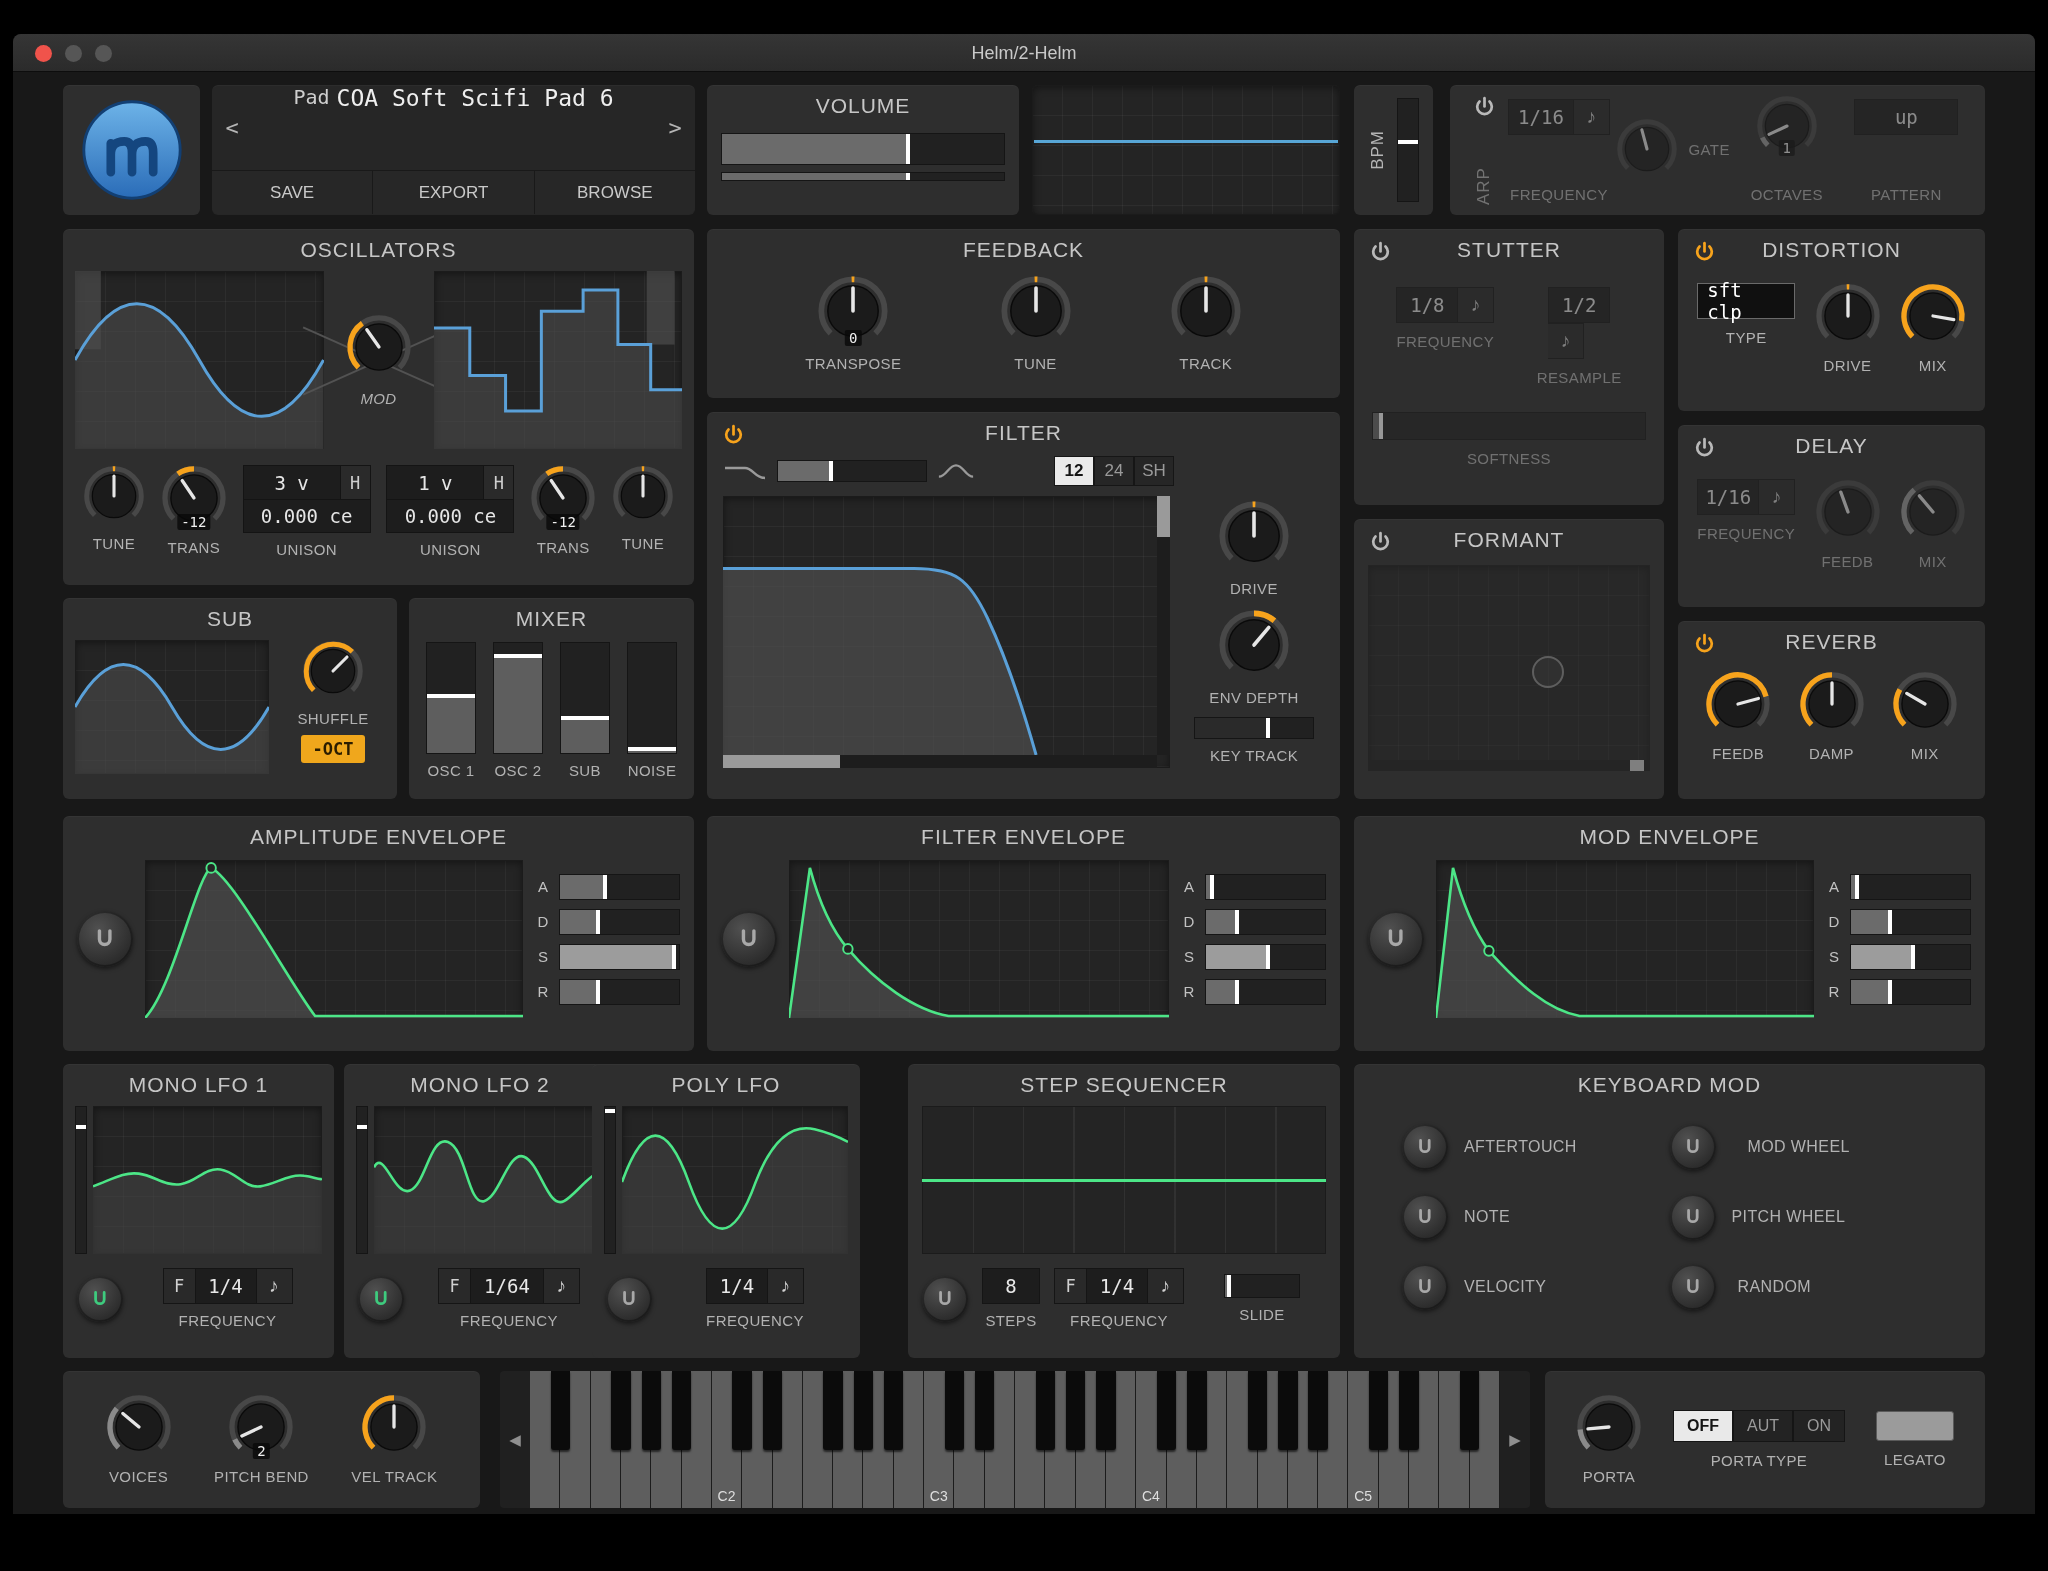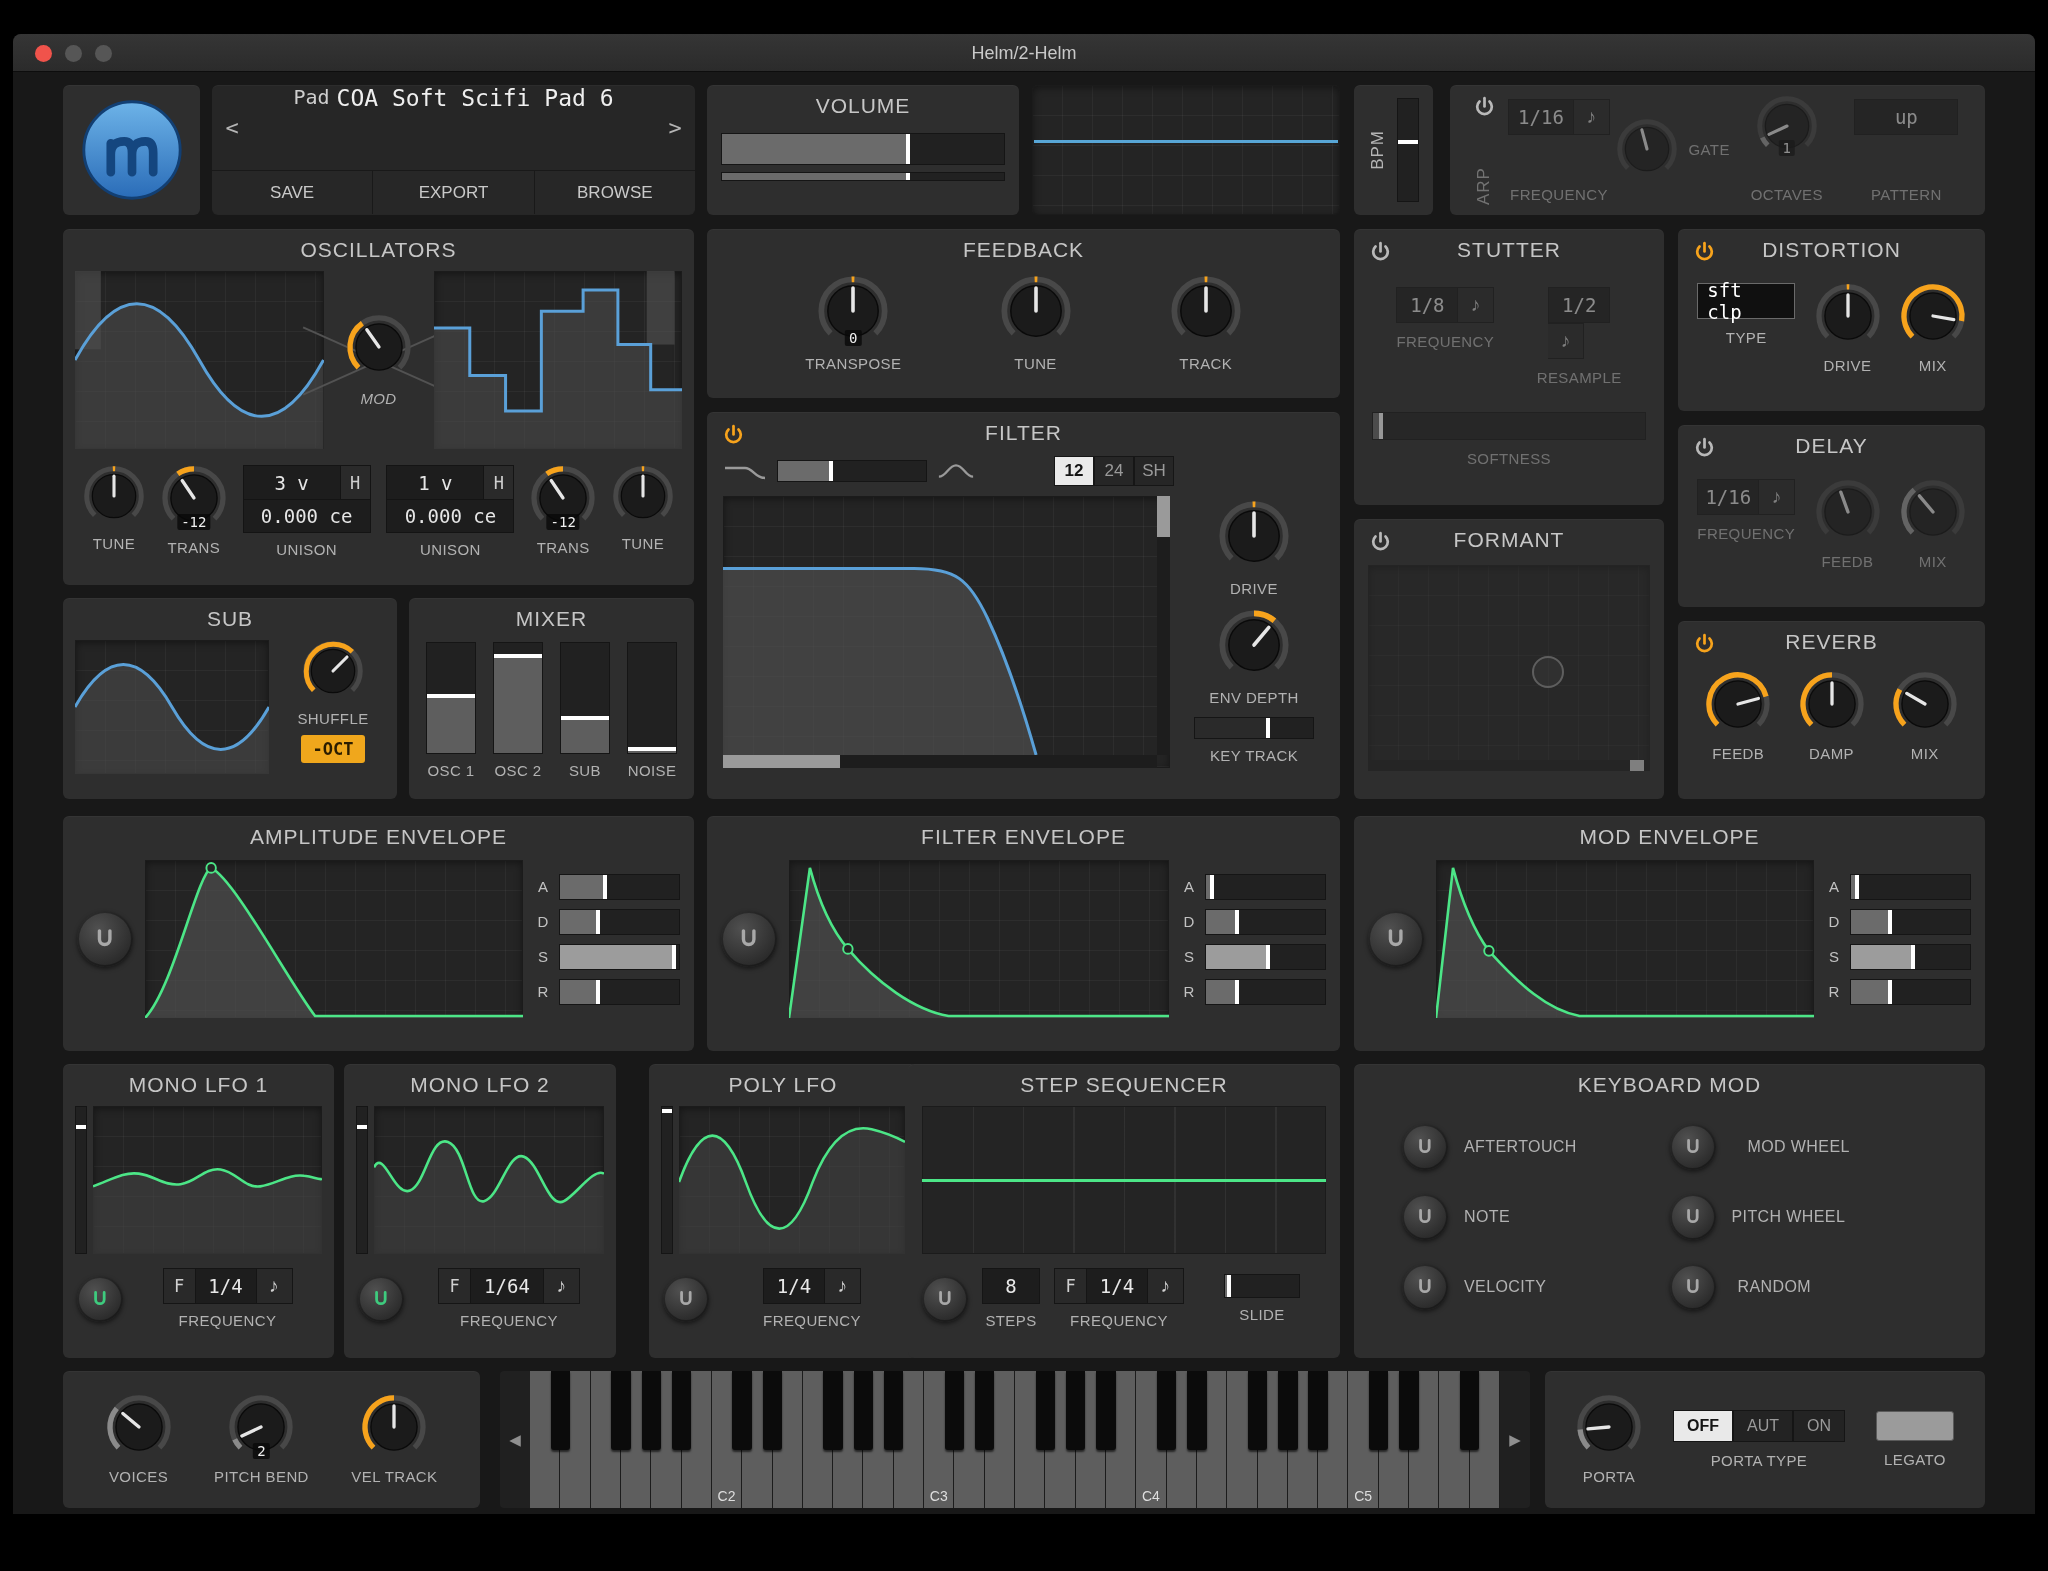--- a/index.html
+++ b/index.html
@@ -847,21 +847,21 @@
         <div style="display:flex;">
           <div class="syncbtn">F</div>
           <div class="vbox" style="width:74px;">1/64</div>
           <div class="notebtn">♪</div>
         </div>
         <div class="label">FREQUENCY</div>
       </div>
     </div>
   </div>
 
-  <div class="panel" style="left:636px;top:1030px;width:268px;height:294px;">
+  <div class="panel" style="left:579px;top:1030px;width:268px;height:294px;">
     <div class="ptitle">POLY LFO</div>
     <div style="display:flex;gap:6px;padding:0 12px;height:148px;">
       <div class="vslider tickonly" style="--v:97%;width:12px;height:100%;">
           <b></b>
         </div>
       <div class="graph grid-bg" style="flex:1;">
         <svg viewBox="0 0 230 140" preserveAspectRatio="none">
           <path d="M0,72 Q34,-16 68,72 Q102,160 136,72 Q160,14 196,22 Q214,26 230,34 L230,140 L0,140 Z" fill="#424242" opacity="0.6"></path>
           <path d="M0,72 Q34,-16 68,72 Q102,160 136,72 Q160,14 196,22 Q214,26 230,34" fill="none" stroke="#4ce687" stroke-width="2.6" vector-effect="non-scaling-stroke"></path>
         </svg>

